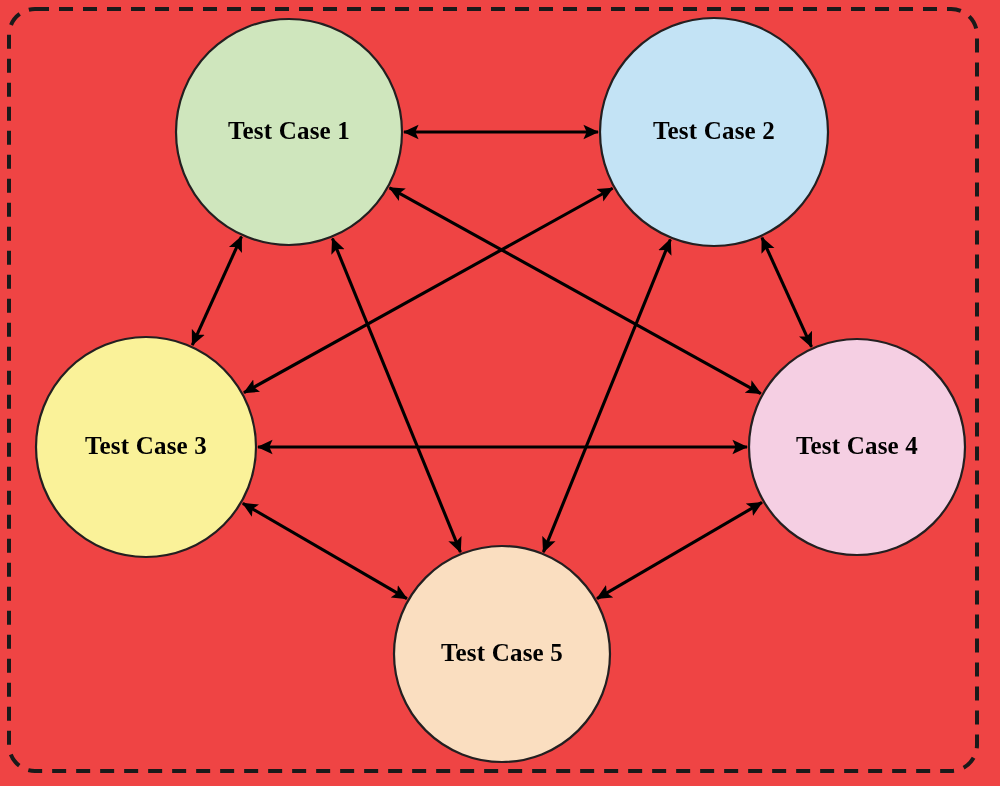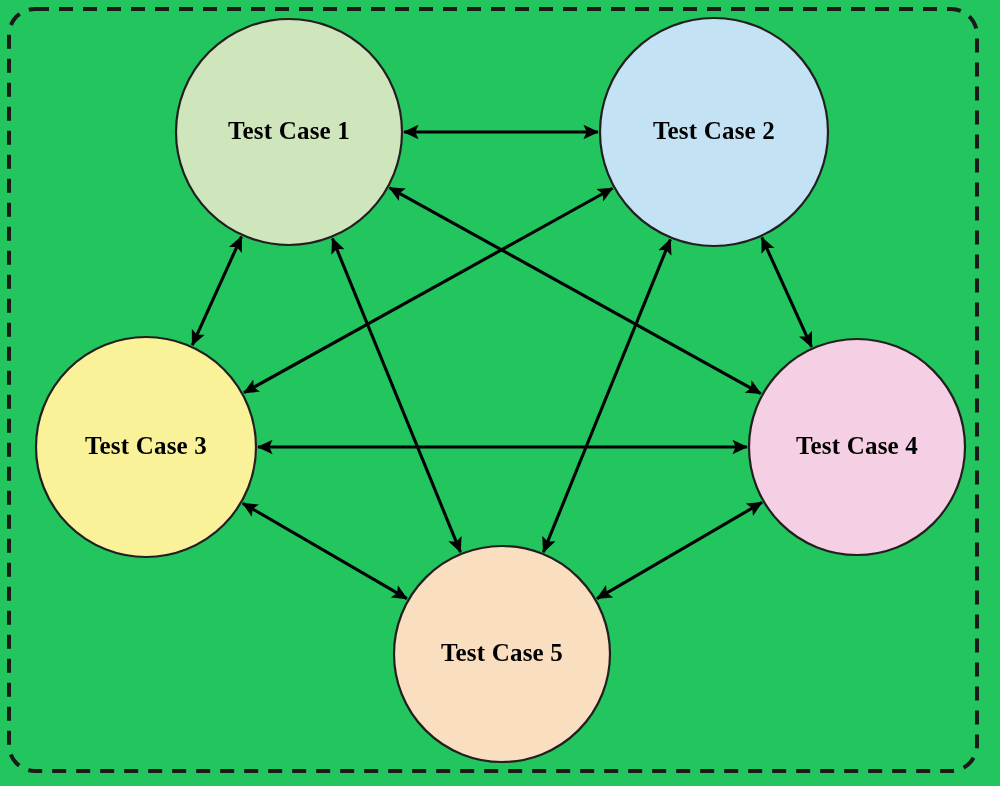--- a/index.html
+++ b/index.html
@@ -7,21 +7,21 @@
     padding: 0;
     background: #ffffff;
   }
   body {
     font-family: "Liberation Serif", "DejaVu Serif", serif;
   }
   #canvas-root {
     position: relative;
     width: 1000px;
     height: 786px;
-    background: #22c55e;
+    background: #ef4444;
     overflow: hidden;
   }
   #diagram-svg {
     position: absolute;
     left: 0;
     top: 0;
     width: 1000px;
     height: 786px;
   }
   .node-circle {

